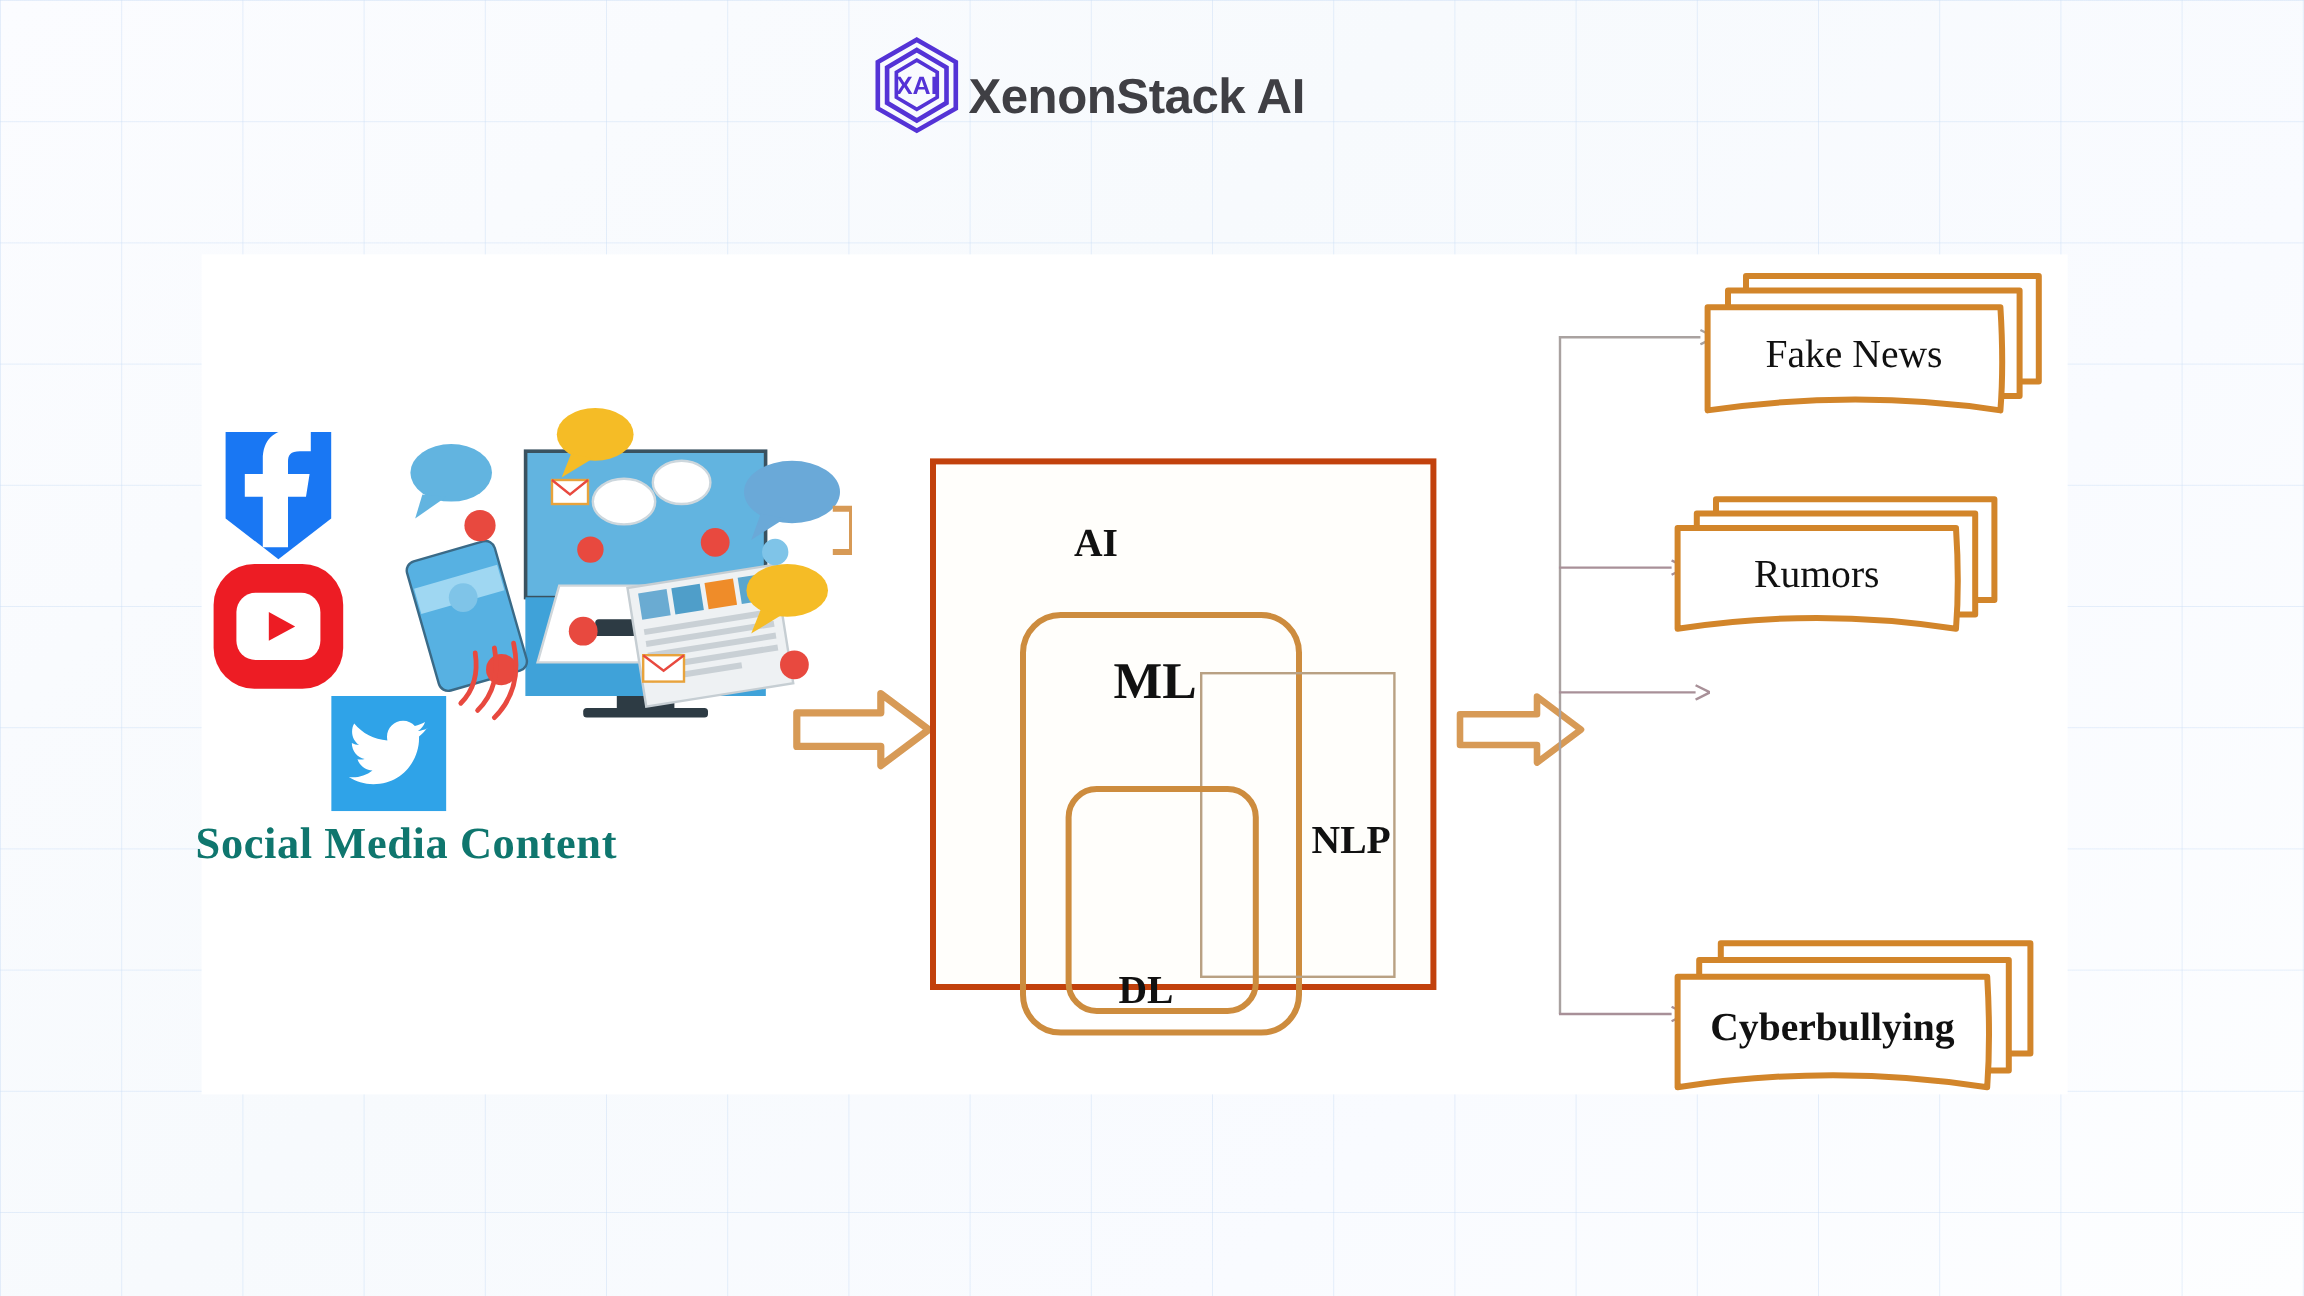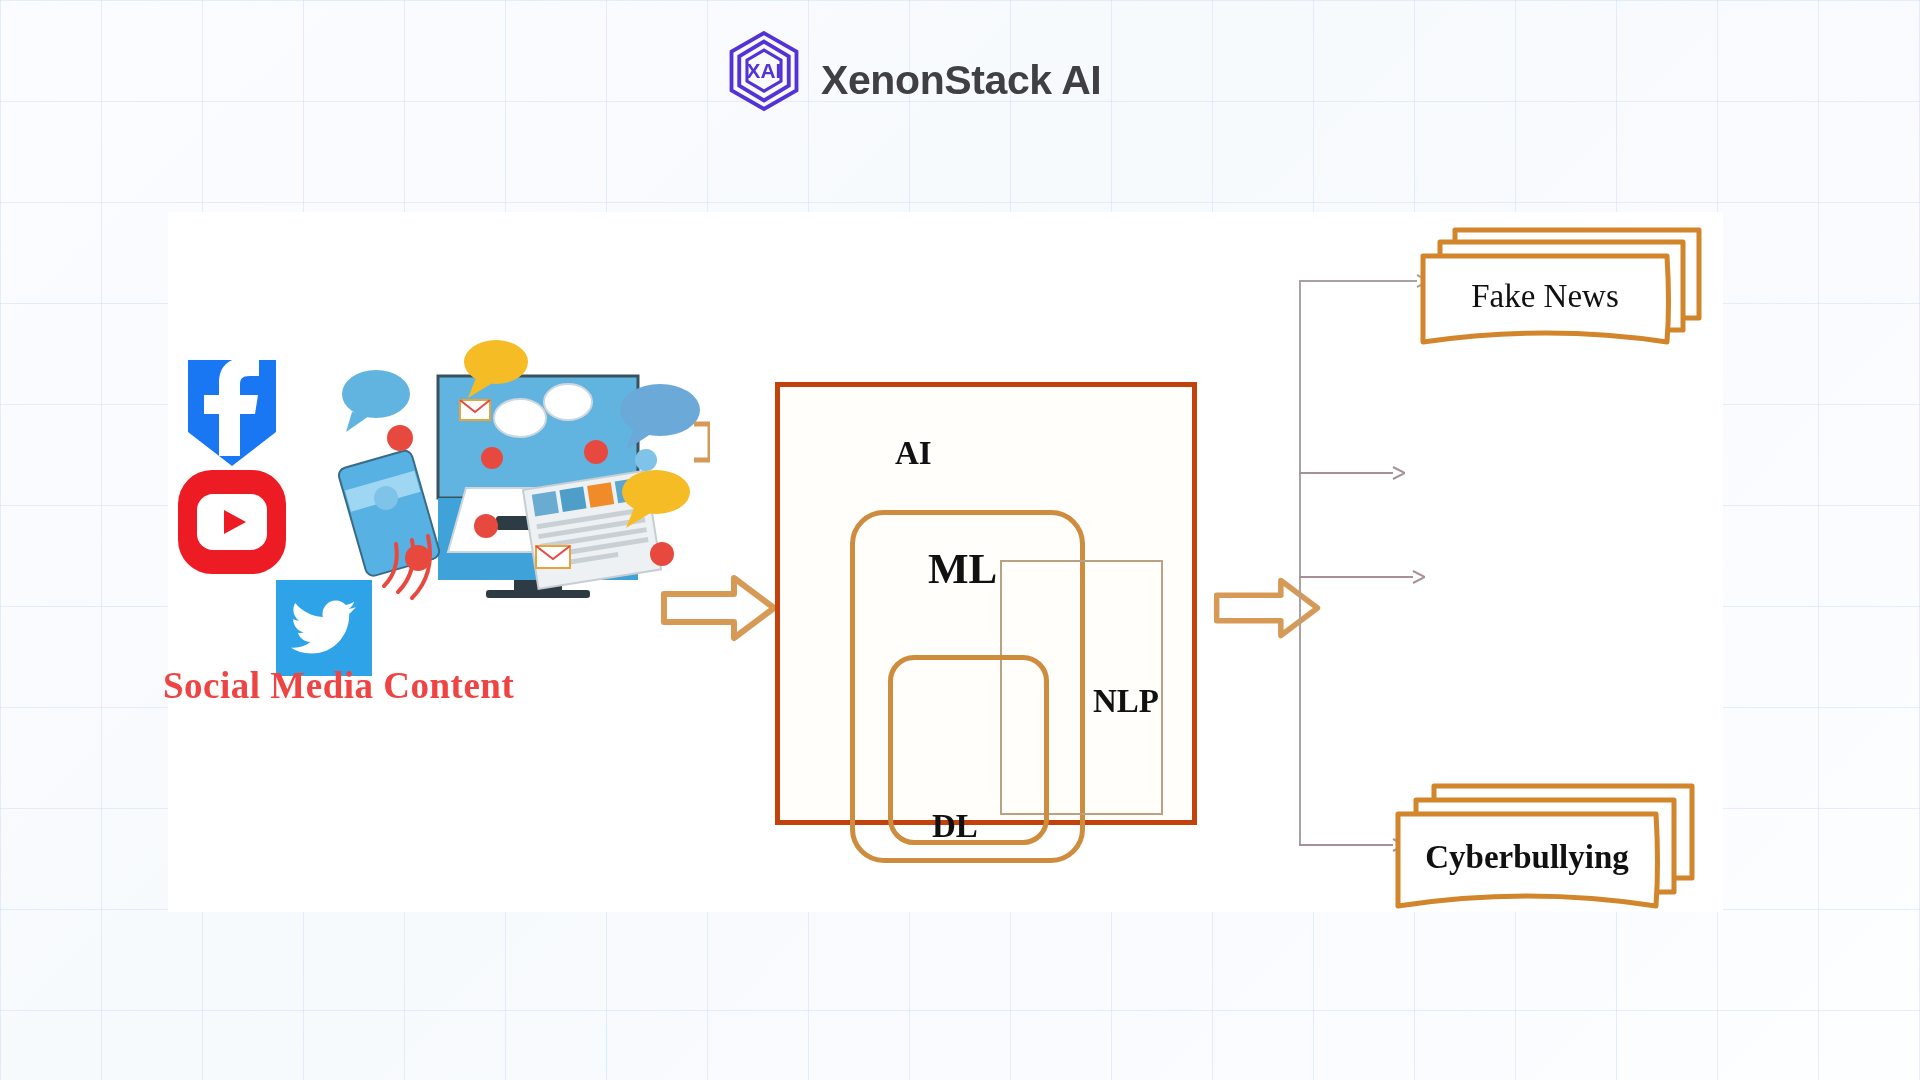--- a/index.html
+++ b/index.html
@@ -12,43 +12,43 @@
     position:relative;
     background:
       linear-gradient(to right, rgba(200,220,245,.45) 1px, transparent 1px) 0 0 / 101px 100%,
       linear-gradient(to bottom, rgba(200,220,245,.45) 1px, transparent 1px) 0 0 / 100% 101px,
       linear-gradient(135deg, #fbfcff 0%, #f7fafd 40%, #f9fbff 70%, #fdfeff 100%);
   }
 
   
   .brand {
     position:absolute; left:725px; top:30px;
-    display:flex; align-items:center; gap:18px;
+    display:flex; align-items:center; gap:4px;
   }
   .brand-logo { width:78px; height:82px; display:block; }
   .brand-name {
     font-size:41px; font-weight:700; color:#3f3f44;
     letter-spacing:-.4px; white-space:nowrap;margin-top:18px;
   }
 
   
   .panel {
     position:absolute; left:168px; top:212px;
     width:1555px; height:700px;
     background:#ffffff;
   }
 
   
   .social-cluster { position:absolute; left:0px; top:0px; width:560px; height:560px; }
   .sm-icon { position:absolute; }
 
   .label-social {
-    position:absolute; left:-5px; top:452px; width:430px;
+    position:absolute; left:-5px; top:470px; width:430px;
     font-family:"Liberation Serif", serif;
-    font-weight:700; font-size:37px; color:#ef4444;
+    font-weight:700; font-size:37px; color:#0f766e;
     letter-spacing:.5px; white-space:nowrap;
   }
 
   
   .ai-box {
     position:absolute; left:607px; top:170px;
     width:422px; height:443px;
     border:5px solid #c2410c;
     background:#fffefb;
   }
@@ -252,20 +252,30 @@
     <svg width="290" height="135" viewBox="0 0 290 135">
       <g fill="#ffffff" stroke="#d2852a" stroke-width="5" stroke-linejoin="round">
         <path d="M40 8 H284 V96 H40 Z"></path>
         <path d="M25 20 H268 V108 H25 Z"></path>
         <path d="M8 34 H252 q3 48 0 86 q-120 -18 -244 0 Z"></path>
       </g>
     </svg>
     <div class="stack-label" style="left:8px; top:34px; width:244px; height:80px;">Fake News</div>
   </div>
 
+  <div class="stack" style="left:1222px; top:196px;">
+    <svg width="280" height="130" viewBox="0 0 280 130">
+      <g fill="#ffffff" stroke="#d2852a" stroke-width="5" stroke-linejoin="round">
+        <path d="M40 8 H272 V92 H40 Z"></path>
+        <path d="M24 20 H256 V104 H24 Z"></path>
+        <path d="M8 32 H240 q3 46 0 84 q-116 -18 -232 0 Z"></path>
+      </g>
+    </svg>
+    <div class="stack-label" style="left:8px; top:32px; width:232px; height:78px;">Rumors</div>
+  </div>
 
 
   <div class="stack" style="left:1222px; top:566px;font-weight:bold;">
     <svg width="310" height="140" viewBox="0 0 310 140">
       <g fill="#ffffff" stroke="#d2852a" stroke-width="5" stroke-linejoin="round">
         <path d="M44 8 H302 V100 H44 Z"></path>
         <path d="M26 22 H284 V114 H26 Z"></path>
         <path d="M8 36 H266 q3 50 0 92 q-128 -20 -258 0 Z"></path>
       </g>
     </svg>

